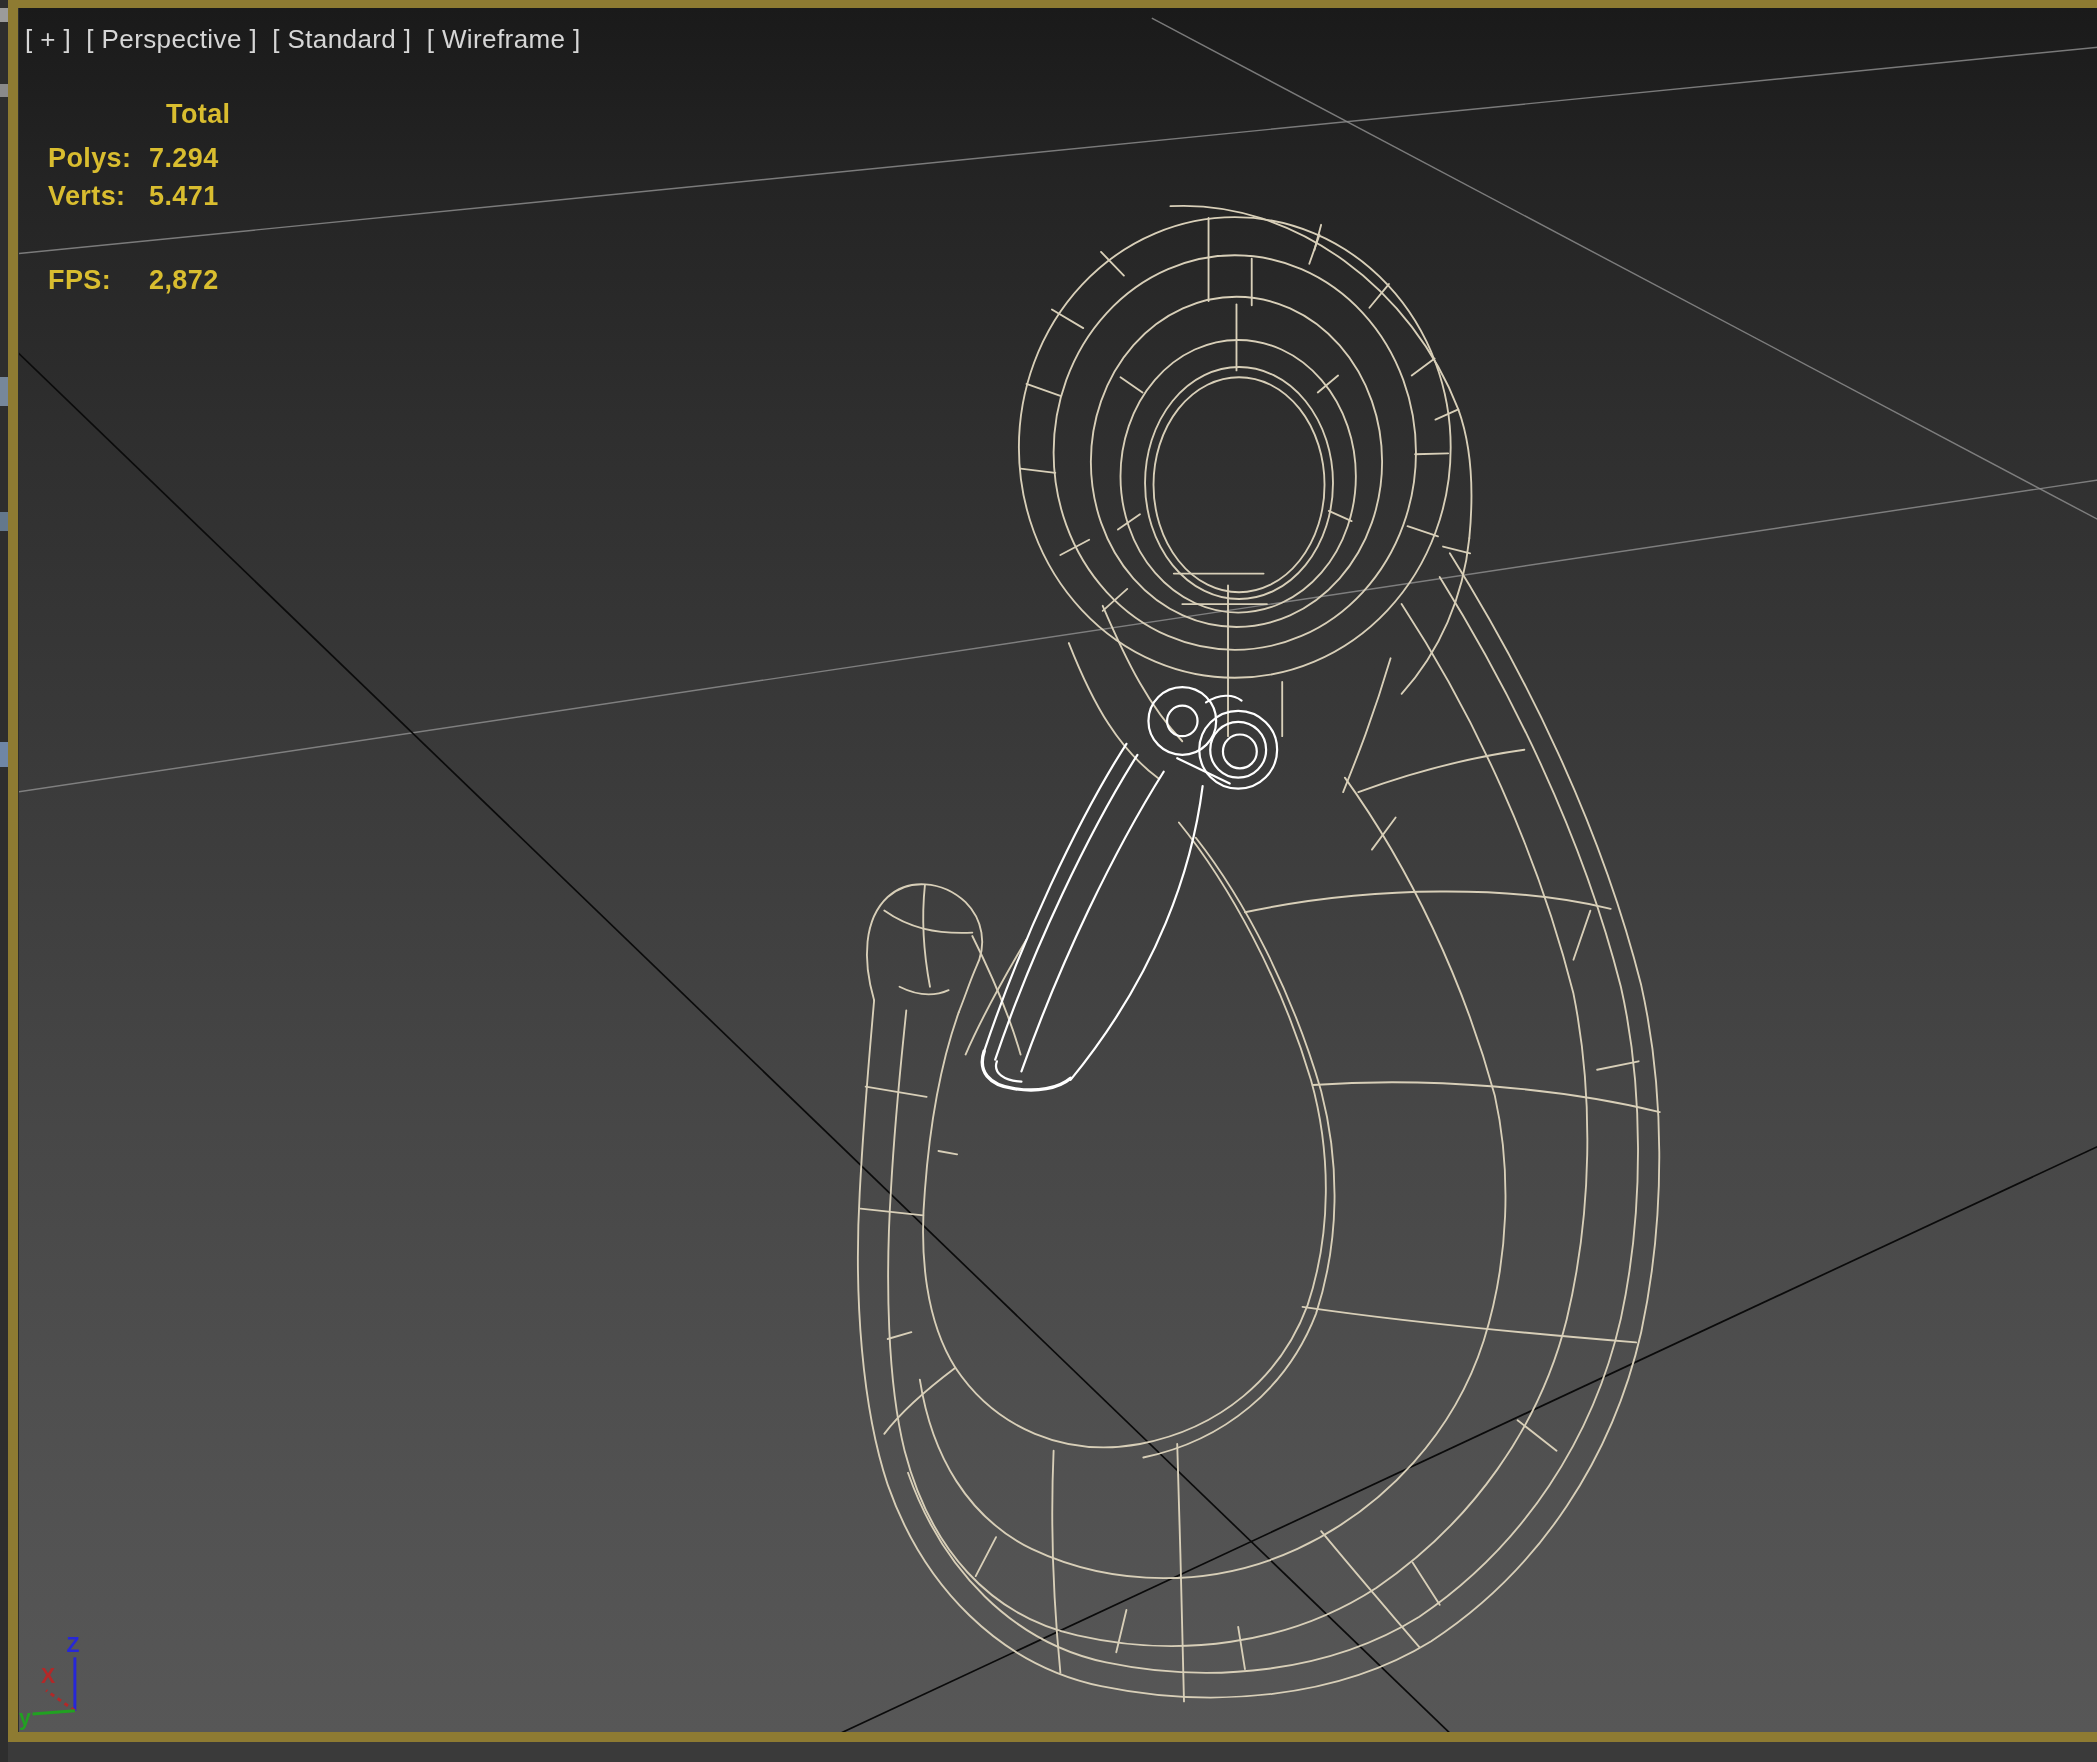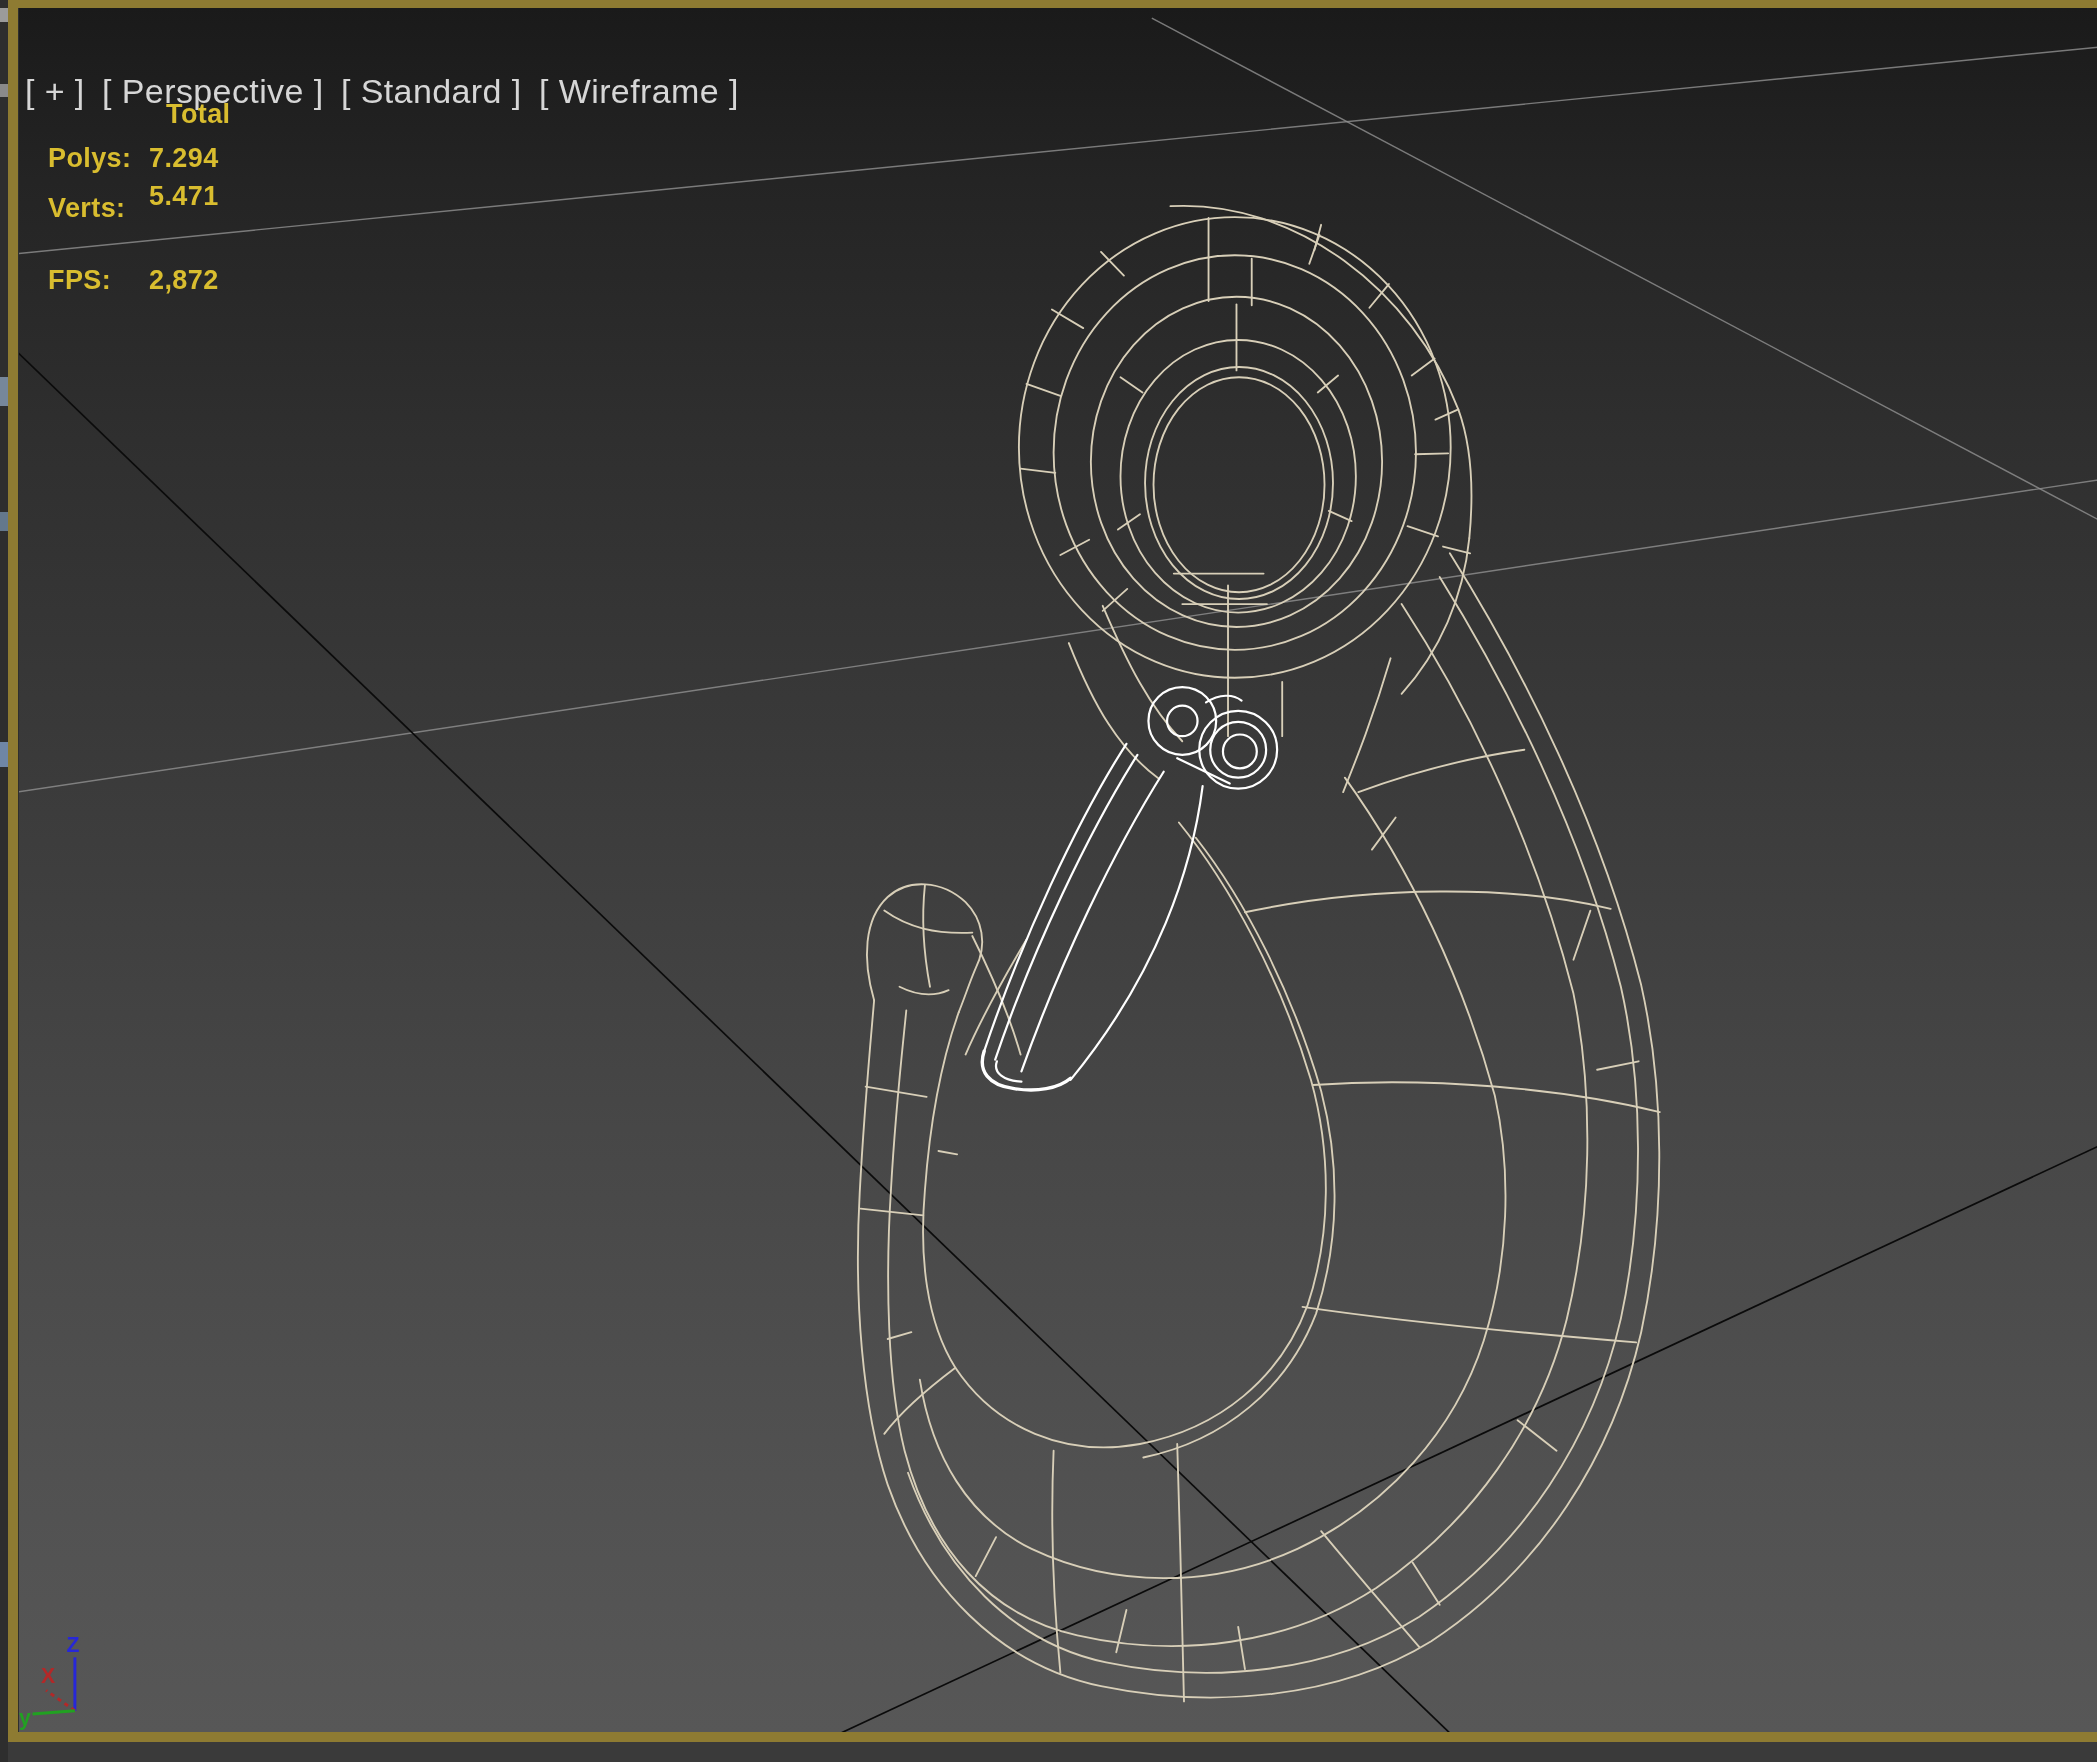--- a/index.html
+++ b/index.html
@@ -22,22 +22,22 @@
         var(--background_top) 0%, #242424 10%, #2f2f2f 25%, #3b3b3b 45%,
         #474747 65%, #515151 85%, var(--background_bottom) 100%);}
 
   svg.scene{position:absolute;left:0;top:0;width:2098px;height:1762px;}
   .ggray{stroke:var(--grid_gray);stroke-width:1.7;fill:none;opacity:.8;}
   .gblack{stroke:var(--grid_black);stroke-width:2;fill:none;}
   .wire{stroke:var(--wire_beige);stroke-width:2.2;fill:none;stroke-linecap:round;}
   .latchw{stroke:var(--wire_white);stroke-width:2.6;fill:none;stroke-linecap:round;}
   .latchb{stroke:var(--wire_white);stroke-width:4;fill:none;stroke-linecap:round;}
 
-  .vp-label{position:absolute;left:25px;top:23.5px;font-size:34px;color:var(--text_label);
-            white-space:nowrap;letter-spacing:0.4px;margin-top:48px;}
+  .vp-label{position:absolute;left:25px;top:23.5px;font-size:26px;color:var(--text_label);
+            white-space:nowrap;letter-spacing:0.4px;}
   .vp-label span{margin-right:7.6px;cursor:default;}
 
   .stats{position:absolute;color:var(--text_stats);font-size:27px;font-weight:700;
          white-space:nowrap;letter-spacing:0.4px;}
   .st-label{position:absolute;left:48px;}
   .st-value{position:absolute;left:149px;}
 
   .ax-label{font-size:25px;font-weight:700;font-family:"Liberation Sans",sans-serif;}
 </style>
 </head>
@@ -177,20 +177,20 @@
     <span>[ + ]</span>
     <span>[ Perspective ]</span>
     <span>[ Standard ]</span>
     <span>[ Wireframe ]</span>
   </div>
 
   <div class="stats">
     <div class="st-value" style="top:99px;left:154px;margin-left:12px;">Total</div>
     <div class="st-label" style="top:143px;">Polys:</div>
     <div class="st-value" style="top:143px;text-align:right;">7.294</div>
-    <div class="st-label" style="top:193px;">Verts:</div>
+    <div class="st-label" style="top:181px;">Verts:</div>
     <div class="st-value" style="top:181px;">5.471</div>
     <div class="st-label" style="top:265px;">FPS:</div>
     <div class="st-value" style="top:265px;">2,872</div>
   </div>
 
 </div>
 
 
 </body></html>

